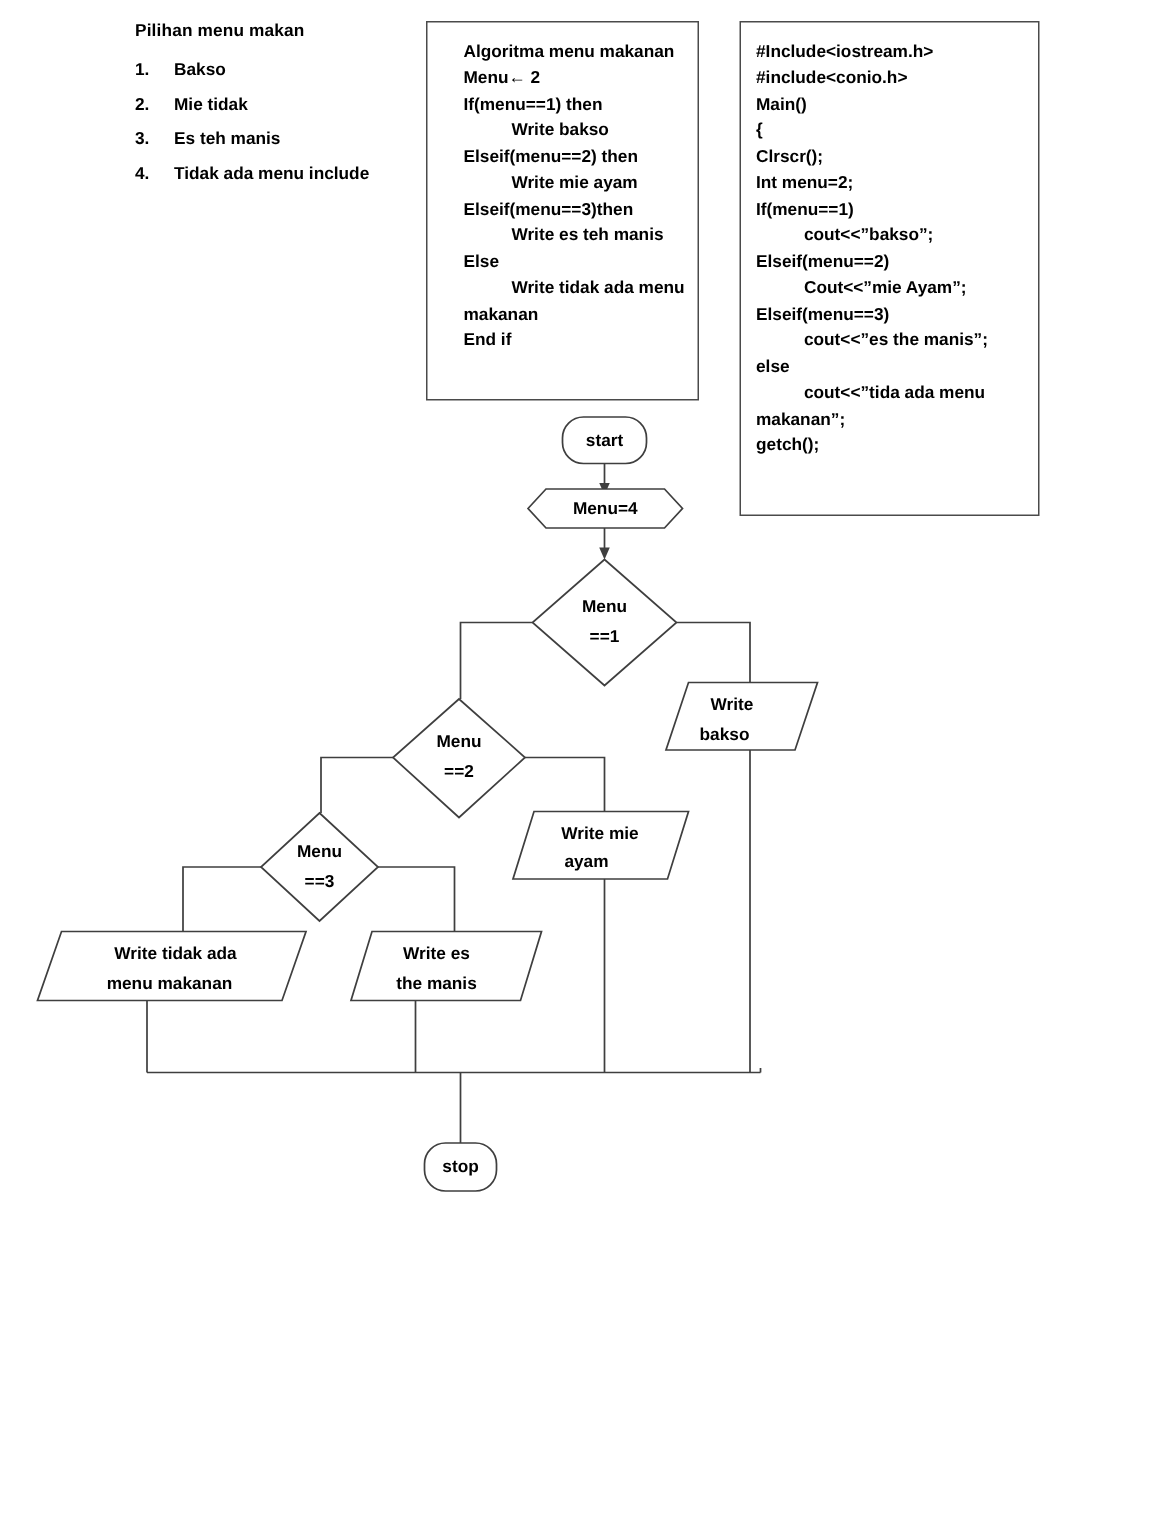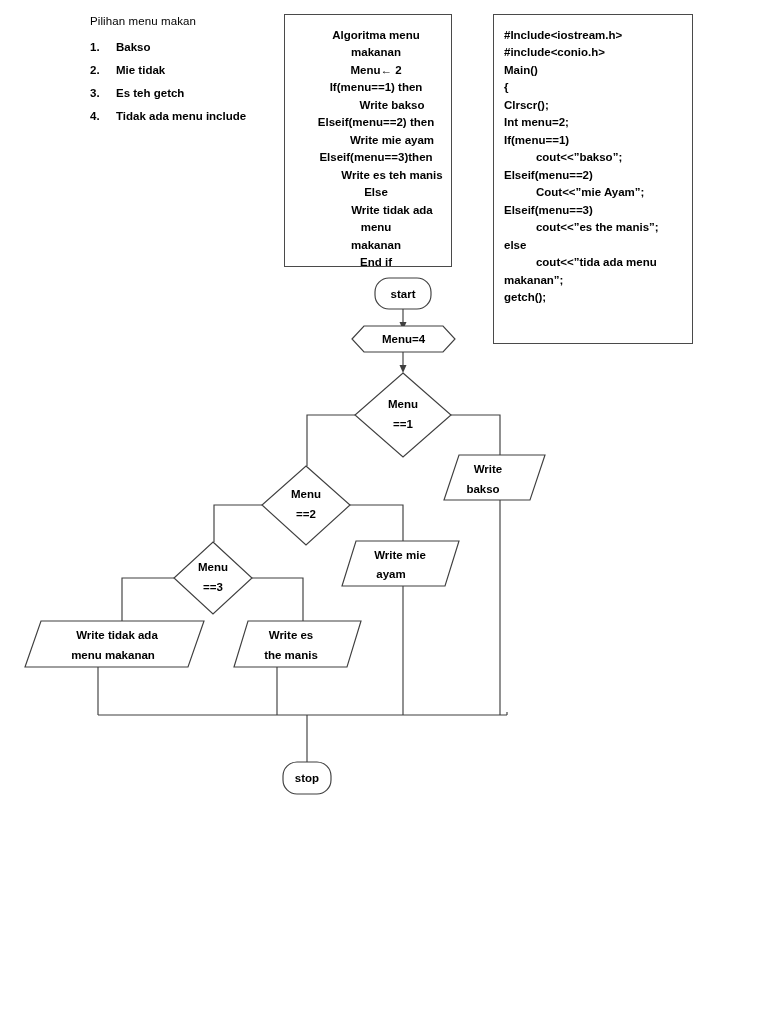--- a/index.html
+++ b/index.html
@@ -24,21 +24,21 @@
 
   
   #menu-list-block {
     position: absolute;
     left: 90px;
     top: 15px;
     width: 210px;
   }
   #menu-list-title {
     font-size: 11.5px;
-    font-weight: normal;
+    font-weight: bold;
     letter-spacing: 0.1px;
     margin: 0 0 14px 0;
   }
   #menu-list {
     margin: 0;
     padding: 0;
     list-style: none;
   }
   #menu-list li {
     font-size: 11.5px;
@@ -62,24 +62,23 @@
     box-sizing: border-box;
     font-size: 11.5px;
     font-weight: bold;
     line-height: 1.52;
     white-space: pre-wrap;
     overflow: hidden;
   }
   #algorithm-box {
     left: 284px;
     top: 14px;
-    width: 168px;
+    width: 182px;
     height: 253px;
     padding: 12px 8px 6px 24px;
-    text-align: center;
   }
   #code-box {
     left: 493px;
     top: 14px;
     width: 200px;
     height: 330px;
     padding: 12px 8px 6px 10px;
   }
 
   
@@ -120,21 +119,21 @@
       <li>
         <span class="num">1.</span>
         <span class="txt">Bakso</span>
       </li>
       <li>
         <span class="num">2.</span>
         <span class="txt">Mie tidak</span>
       </li>
       <li>
         <span class="num">3.</span>
-        <span class="txt">Es teh getch</span>
+        <span class="txt">Es teh manis</span>
       </li>
       <li>
         <span class="num">4.</span>
         <span class="txt">Tidak ada menu include</span>
       </li>
     </ul>
   </div>
 
   <div id="algorithm-box" class="textbox">Algoritma menu makanan
 Menu← 2

